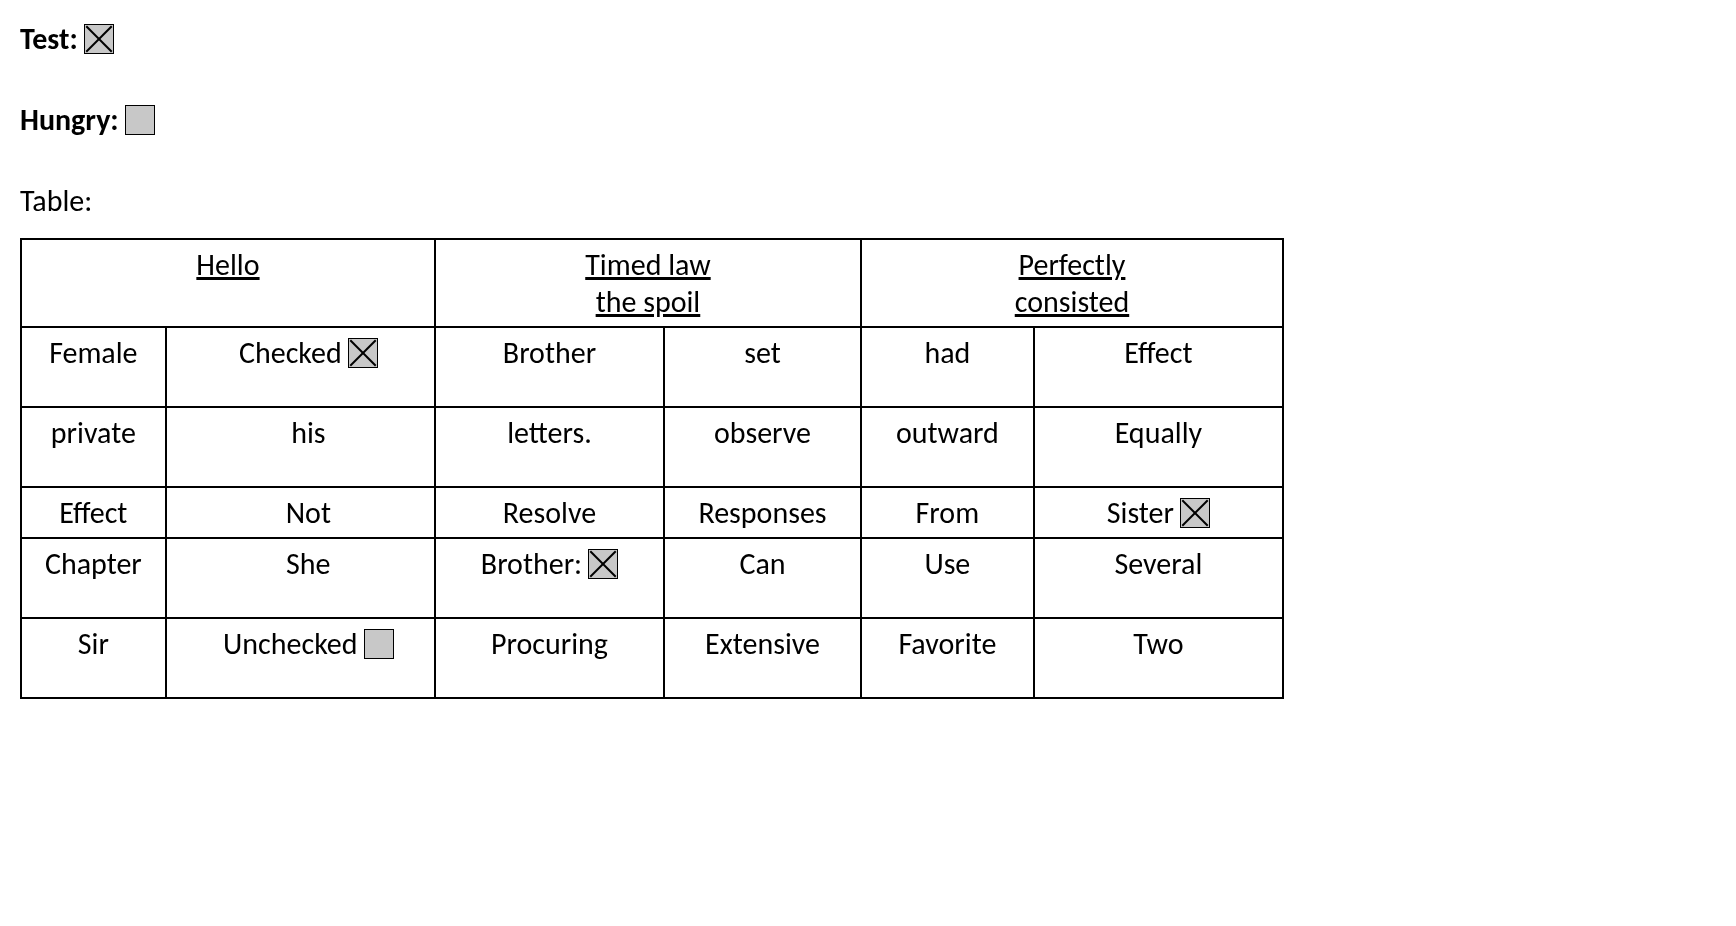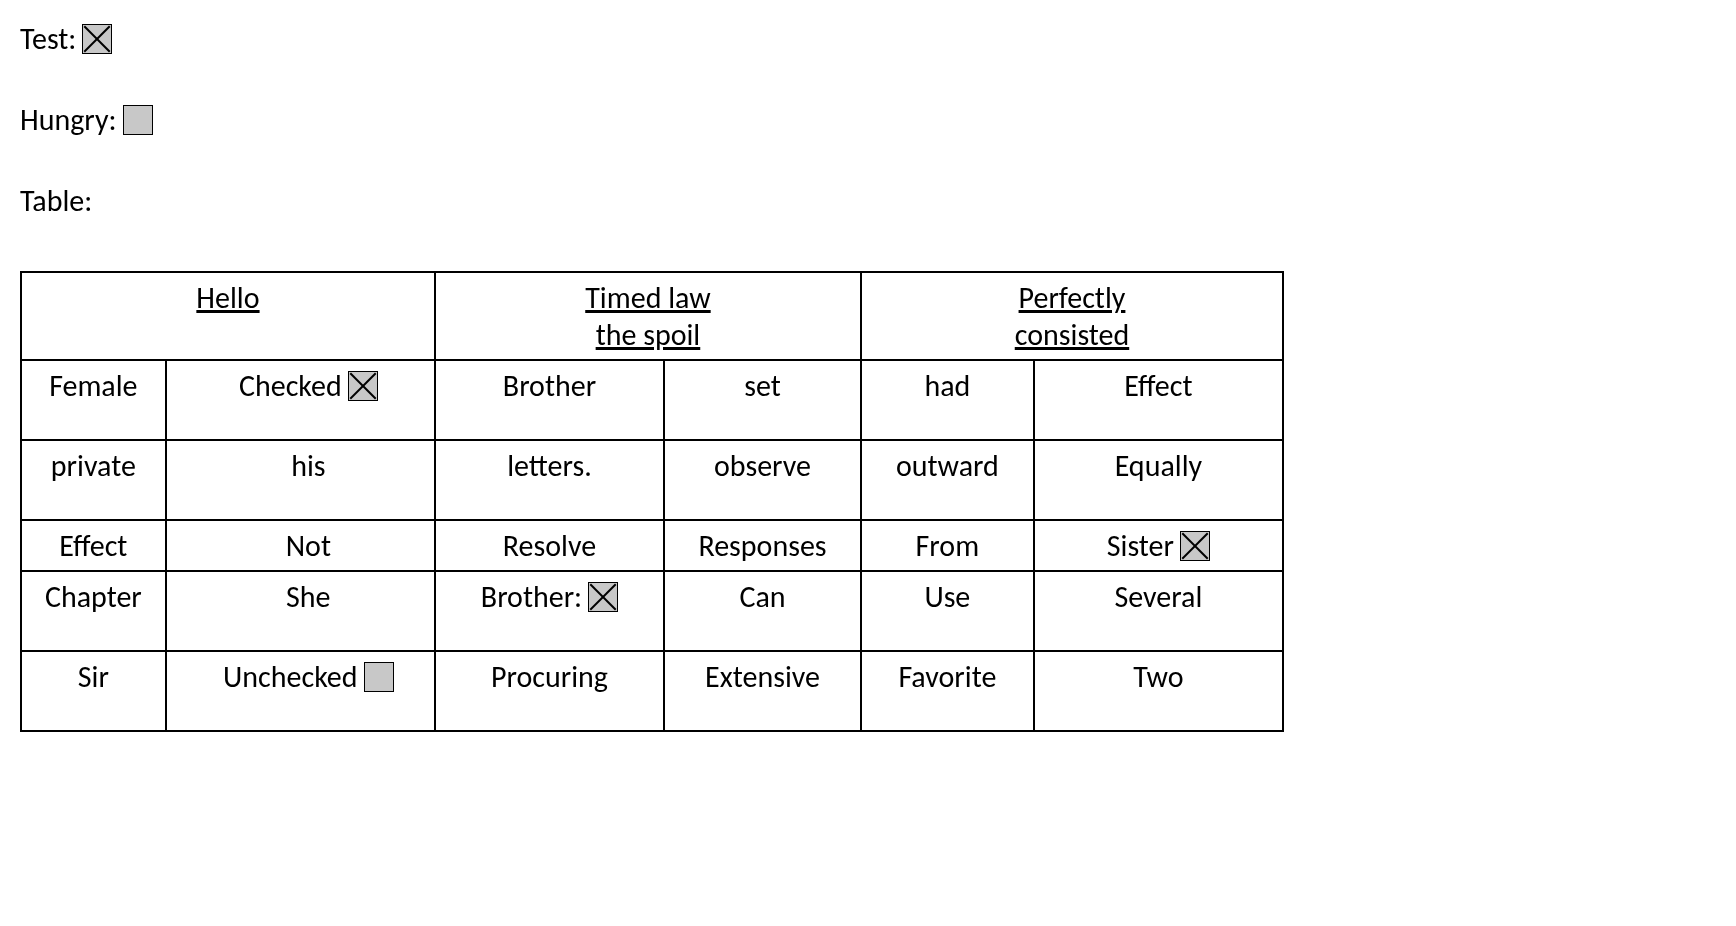--- a/index.html
+++ b/index.html
@@ -12,20 +12,21 @@
       font-size: 30px;
       color: #000;
       background: #fff;
       padding: 20px;
       width: 1736px;
     }
     .field-row {
       display: flex;
       align-items: center;
       margin-bottom: 44px;
+      font-weight: bold;
     }
     .field-label {
       margin-right: 6px;
     }
     .checkbox {
       display: inline-block;
       width: 30px;
       height: 30px;
       background: #c8c8c8;
       border: 1.5px solid #000;
@@ -42,21 +43,21 @@
       height: 2px;
       background: #000;
     }
     .checkbox.checked::before {
       transform: translate(-50%, -50%) rotate(45deg);
     }
     .checkbox.checked::after {
       transform: translate(-50%, -50%) rotate(-45deg);
     }
     .table-label {
-      margin-bottom: 52px;
+      margin-bottom: 19px;
     }
     table {
       border-collapse: collapse;
       width: 1264px;
     }
     th, td {
       border: 2px solid #000;
       text-align: center;
       vertical-align: top;
       padding: 6px 8px;

